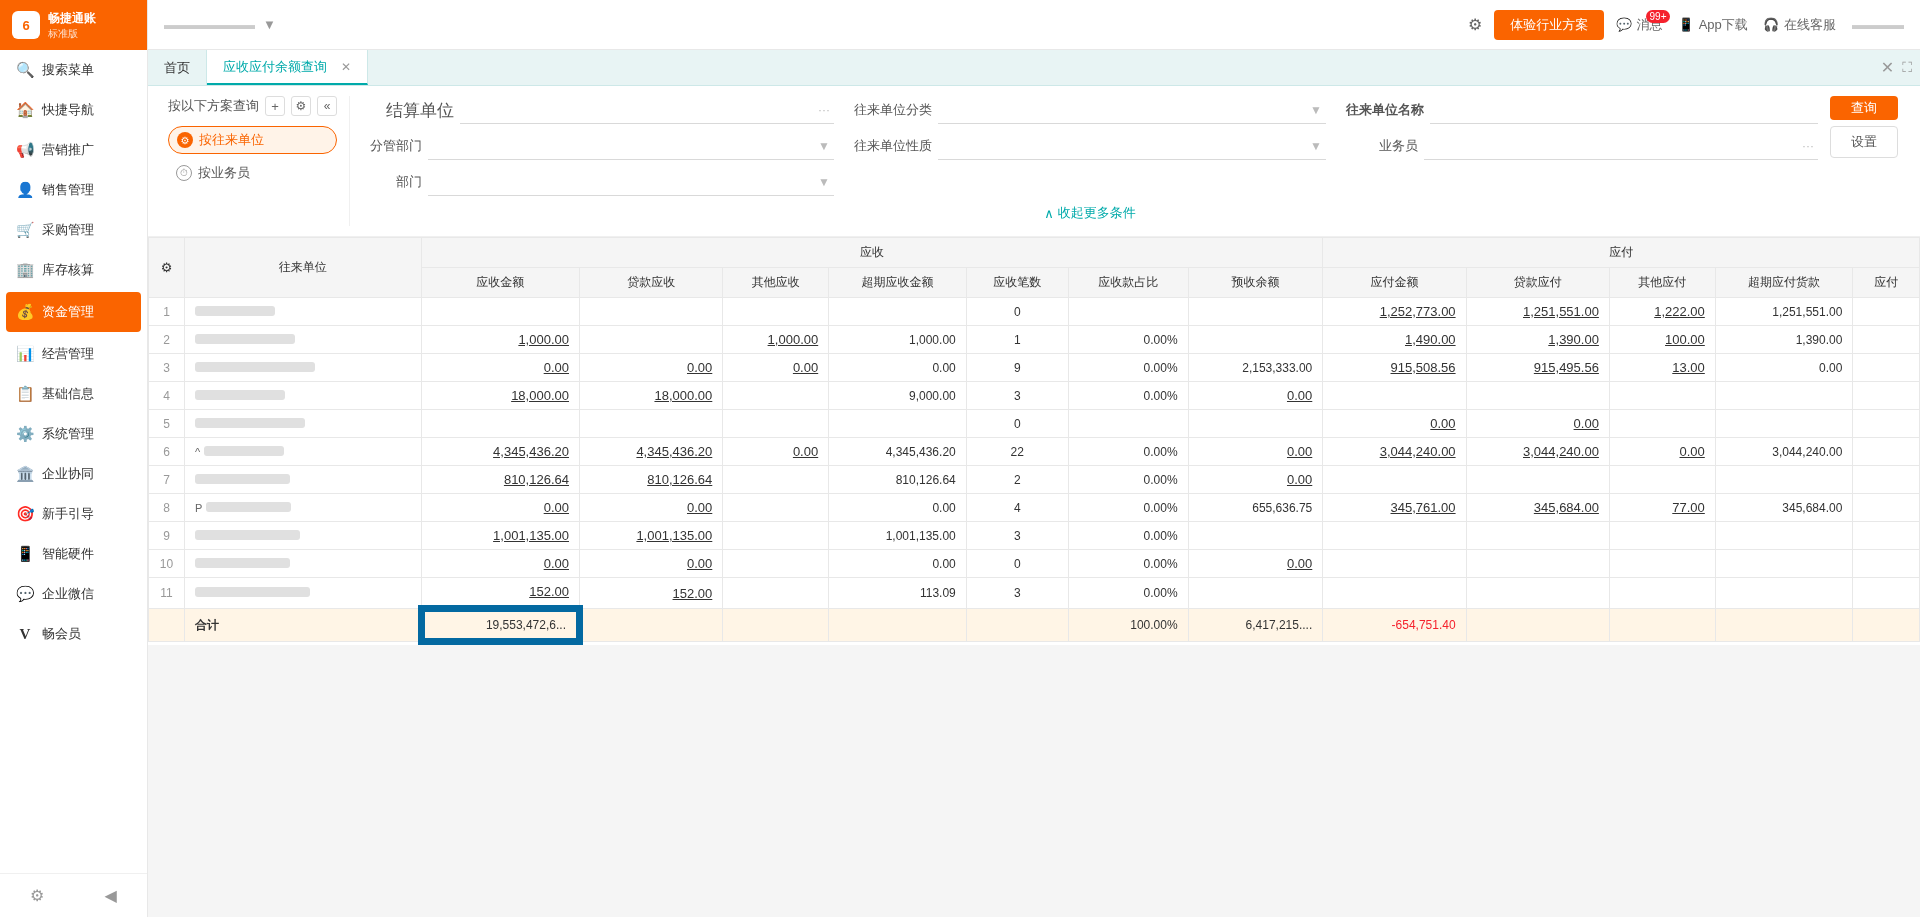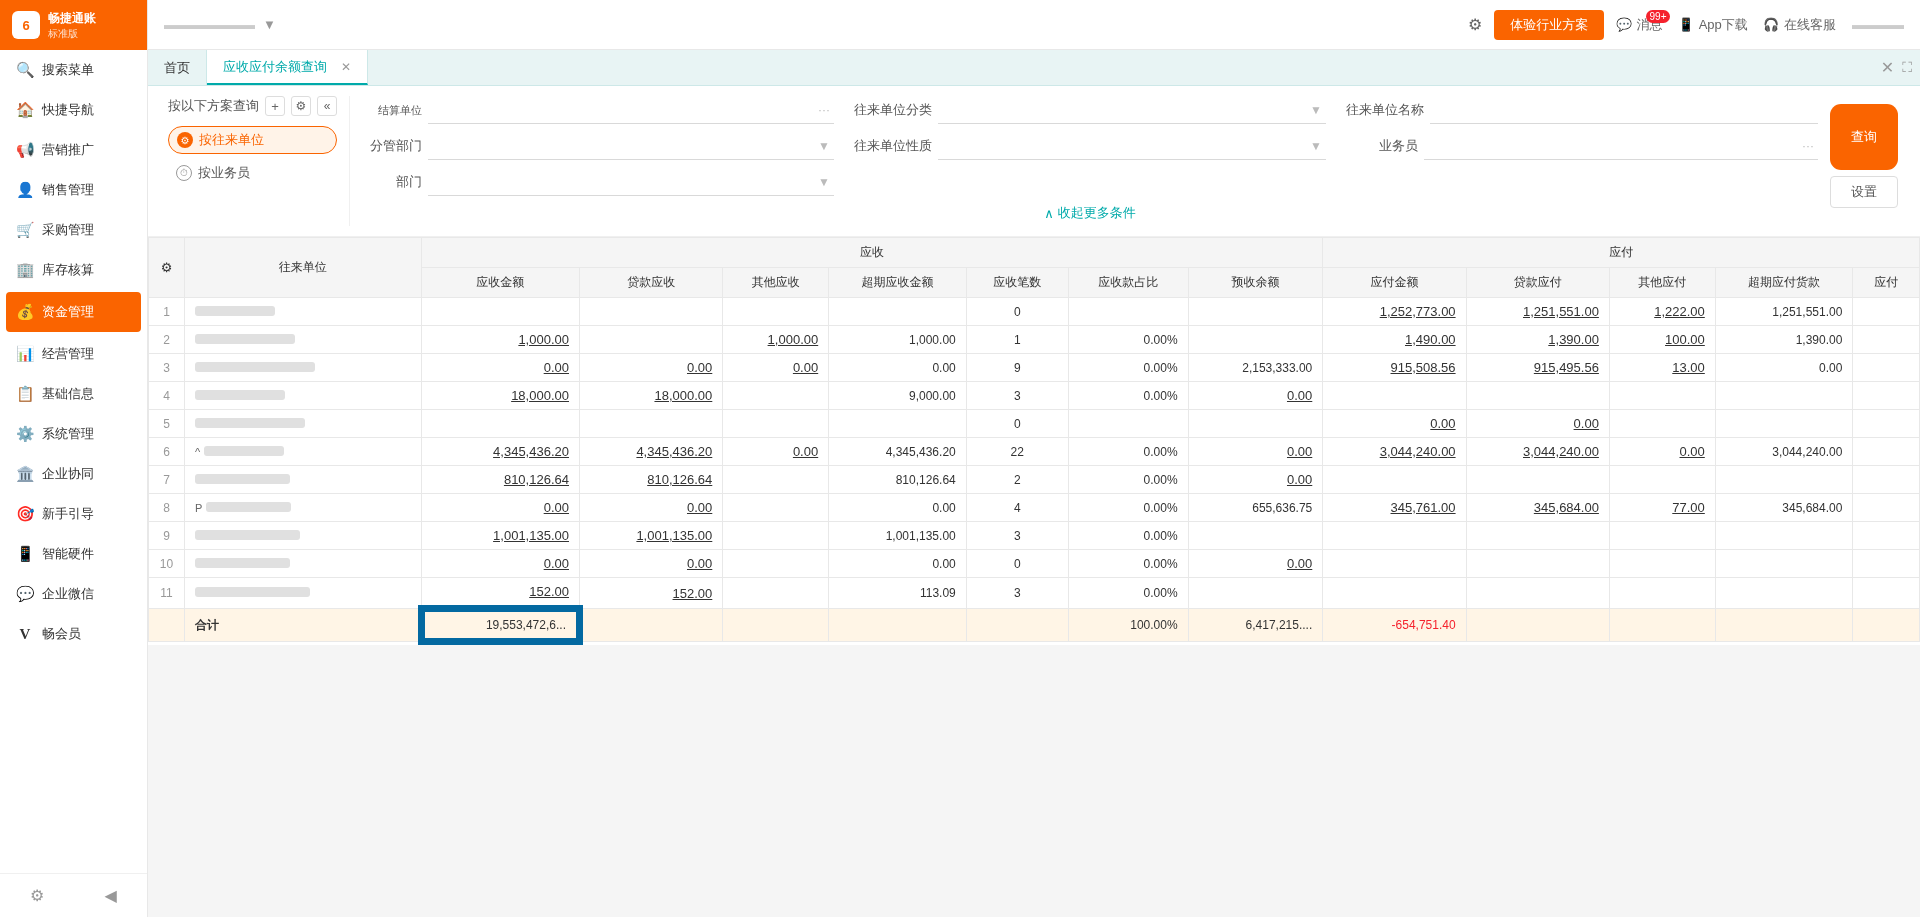--- a/index.html
+++ b/index.html
@@ -197,32 +197,32 @@
               <span style="width:16px;height:16px;border-radius:50%;border:1px solid #999;color:#999;display:inline-flex;align-items:center;justify-content:center;font-size:10px;">⏱</span>
               <span style="color:#555;font-size:13px;">按业务员</span>
             </div>
           </div>
         </div>
 
         <div style="flex:1;">
 
           <div style="display:grid;grid-template-columns:1fr 1fr 1fr;gap:8px 20px;margin-bottom:8px;">
             <div style="display:flex;align-items:center;gap:6px;">
-              <span style="color:#555;font-size:11px;min-width:60px;text-align:right;">结算单位</span>
+              <span style="color:#555;font-size:17px;min-width:60px;text-align:right;margin-left:24px;">结算单位</span>
               <div style="flex:1;border-bottom:1px solid #d9d9d9;display:flex;align-items:center;height:28px;padding:0 4px;">
                 <span style="color:#bbb;font-size:12px;margin-left:auto;">···</span>
               </div>
             </div>
             <div style="display:flex;align-items:center;gap:6px;">
               <span style="color:#555;font-size:13px;min-width:72px;text-align:right;">往来单位分类</span>
               <div style="flex:1;border-bottom:1px solid #d9d9d9;display:flex;align-items:center;height:28px;padding:0 4px;">
                 <span style="color:#bbb;font-size:12px;margin-left:auto;">▼</span>
               </div>
             </div>
-            <div style="display:flex;align-items:center;gap:6px;">
+            <div style="display:flex;align-items:center;gap:6px;font-weight:bold;">
               <span style="color:#555;font-size:13px;min-width:72px;text-align:right;">往来单位名称</span>
               <div style="flex:1;border-bottom:1px solid #d9d9d9;height:28px;"></div>
             </div>
           </div>
 
           <div style="display:grid;grid-template-columns:1fr 1fr 1fr;gap:8px 20px;margin-bottom:8px;">
             <div style="display:flex;align-items:center;gap:6px;">
               <span style="color:#555;font-size:13px;min-width:60px;text-align:right;">分管部门</span>
               <div style="flex:1;border-bottom:1px solid #d9d9d9;display:flex;align-items:center;height:28px;padding:0 4px;">
                 <span style="color:#bbb;font-size:12px;margin-left:auto;">▼</span>
@@ -251,21 +251,21 @@
             </div>
           </div>
 
           <div style="display:flex;justify-content:center;padding:4px 0;color:#00aaaa;cursor:pointer;font-size:13px;align-items:center;gap:4px;">
             <span>∧</span>
             <span>收起更多条件</span>
           </div>
         </div>
 
         <div style="display:flex;flex-direction:column;gap:6px;min-width:70px;">
-          <button style="background:#fa6400;color:#fff;border:none;padding:24px 0;border-radius:11px;cursor:pointer;font-size:13px;width:68px;margin-top:8px;">查询</button>
+          <button style="background:#fa6400;color:#fff;border:none;padding:3px 0;border-radius:4px;cursor:pointer;font-size:13px;width:68px;">查询</button>
           <button style="background:#fff;color:#555;border:1px solid #ddd;padding:6px 0;border-radius:4px;cursor:pointer;font-size:13px;width:68px;">设置</button>
         </div>
       </div>
 
       <div style="overflow:auto;max-height:480px;">
         <table class="data-table" style="width:100%;border-collapse:collapse;min-width:1400px;">
           <thead>
             <tr>
               <th rowspan="2" style="width:36px;text-align:center;border:1px solid #e8e8e8;background:#f5f5f5;">
                 <span>⚙</span>

